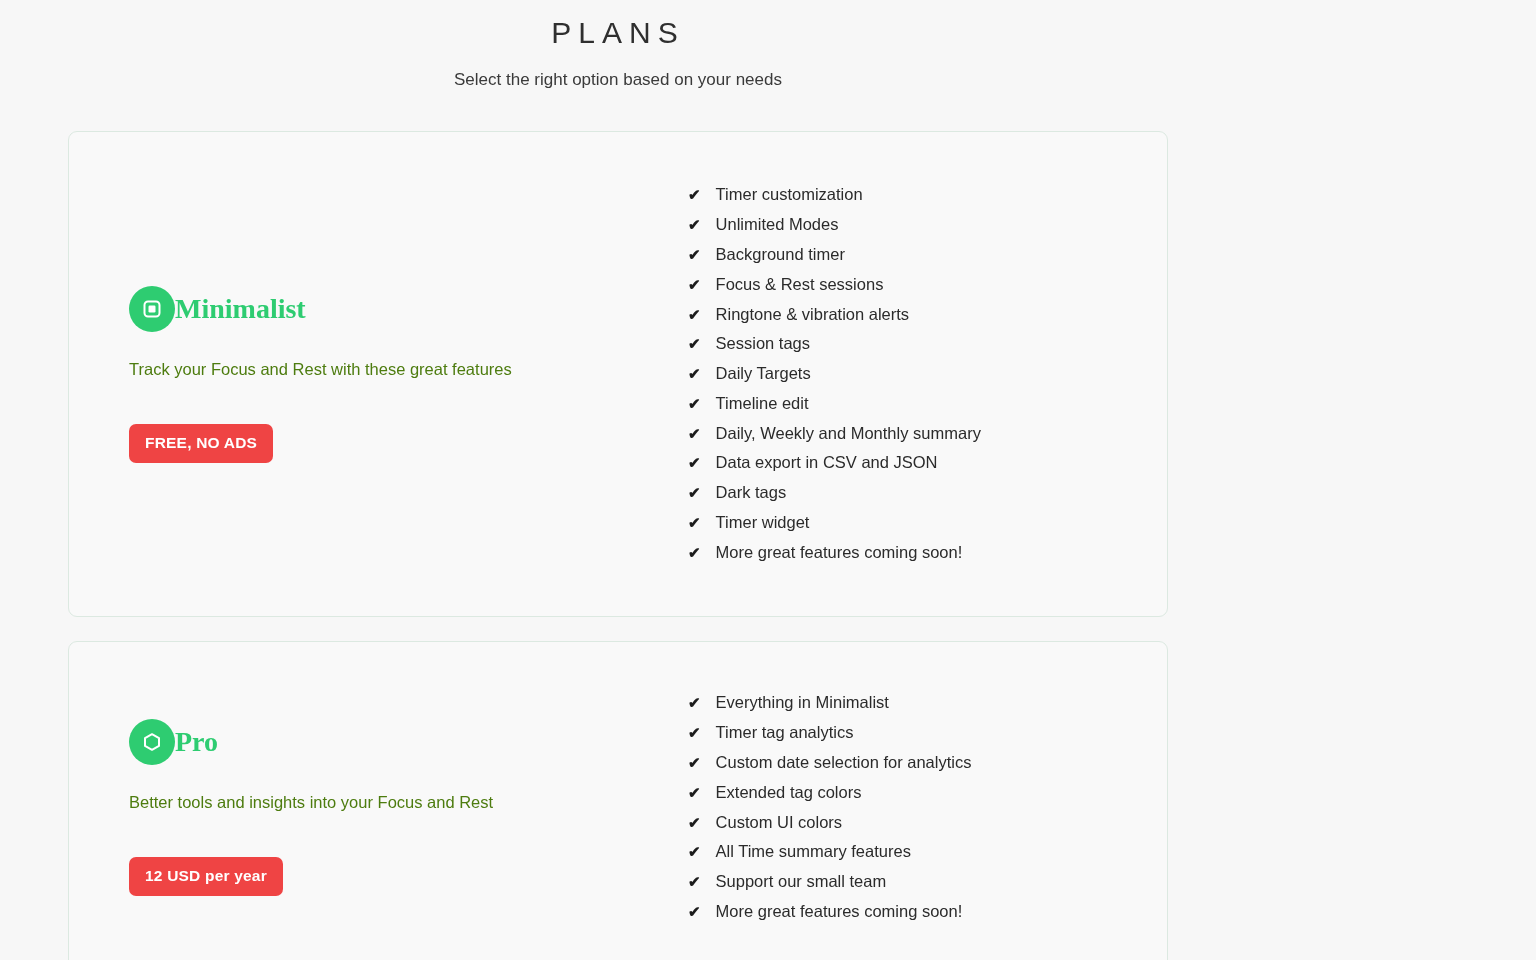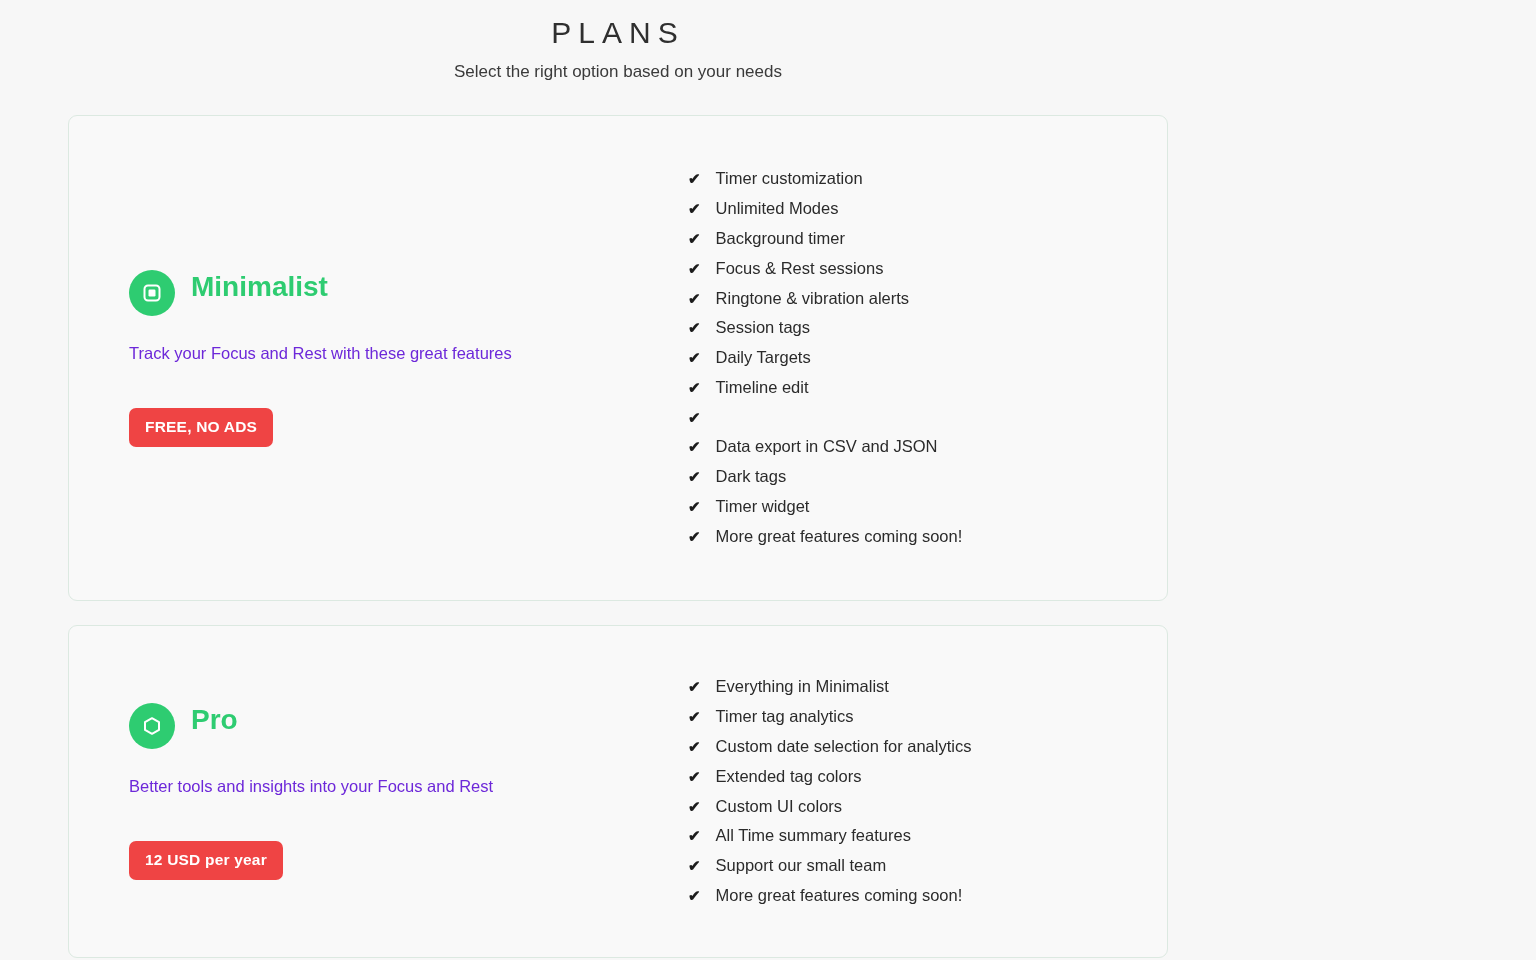--- a/index.html
+++ b/index.html
@@ -32,21 +32,21 @@
     letter-spacing: 7px;
     color: #2f2f2f;
     margin: 0;
     padding: 6px 0 0 0;
     line-height: 38px;
   }
   .page-subtitle {
     font-size: 17px;
     font-weight: 400;
     color: #3a3a3a;
-    margin: 0;
+    margin: 8px;
     padding-top: 8px;
     line-height: 24px;
     text-align: center;
   }
 
   
   .cards {
     margin: 0 auto;
     width: 1100px;
     padding-top: 31px;
@@ -63,43 +63,44 @@
   }
   .plan-card.minimalist { height: 486px; }
   .plan-card.pro { height: 333px; margin-top: 24px; }
 
   .plan-left {
     width: 500px;
     flex: 0 0 500px;
   }
   .plan-head {
     display: flex;
-    align-items: flex-start;
-    gap: 16px;
+    align-items: center;
+    gap: 0;
+    font-family: Liberation Serif, serif;
   }
   .plan-icon {
     width: 46px;
     height: 46px;
     border-radius: 50%;
     background: #2ecc71;
     display: flex;
     align-items: center;
     justify-content: center;
     flex: 0 0 46px;
   }
   .plan-icon svg { display: block; }
   .plan-name {
     font-size: 28px;
     font-weight: 700;
     color: #2ecc71;
     line-height: 34px;
   }
   .plan-desc {
     font-size: 16.5px;
-    color: #6d28d9;
+    color: #4d7c0f;
     line-height: 22px;
     padding-top: 26px;
   }
   .plan-badge {
     display: inline-block;
     margin-top: 44px;
     background: #ef4444;
     color: #ffffff;
     border-radius: 7px;
     padding: 10px 16px 11px 16px;
@@ -189,20 +190,21 @@
           <li class="feature-item">
             <span class="check-icon">✔</span>
             <span>Daily Targets</span>
           </li>
           <li class="feature-item">
             <span class="check-icon">✔</span>
             <span>Timeline edit</span>
           </li>
           <li class="feature-item">
             <span class="check-icon">✔</span>
+            <span>Daily, Weekly and Monthly summary</span>
           </li>
           <li class="feature-item">
             <span class="check-icon">✔</span>
             <span>Data export in CSV and JSON</span>
           </li>
           <li class="feature-item">
             <span class="check-icon">✔</span>
             <span>Dark tags</span>
           </li>
           <li class="feature-item">

